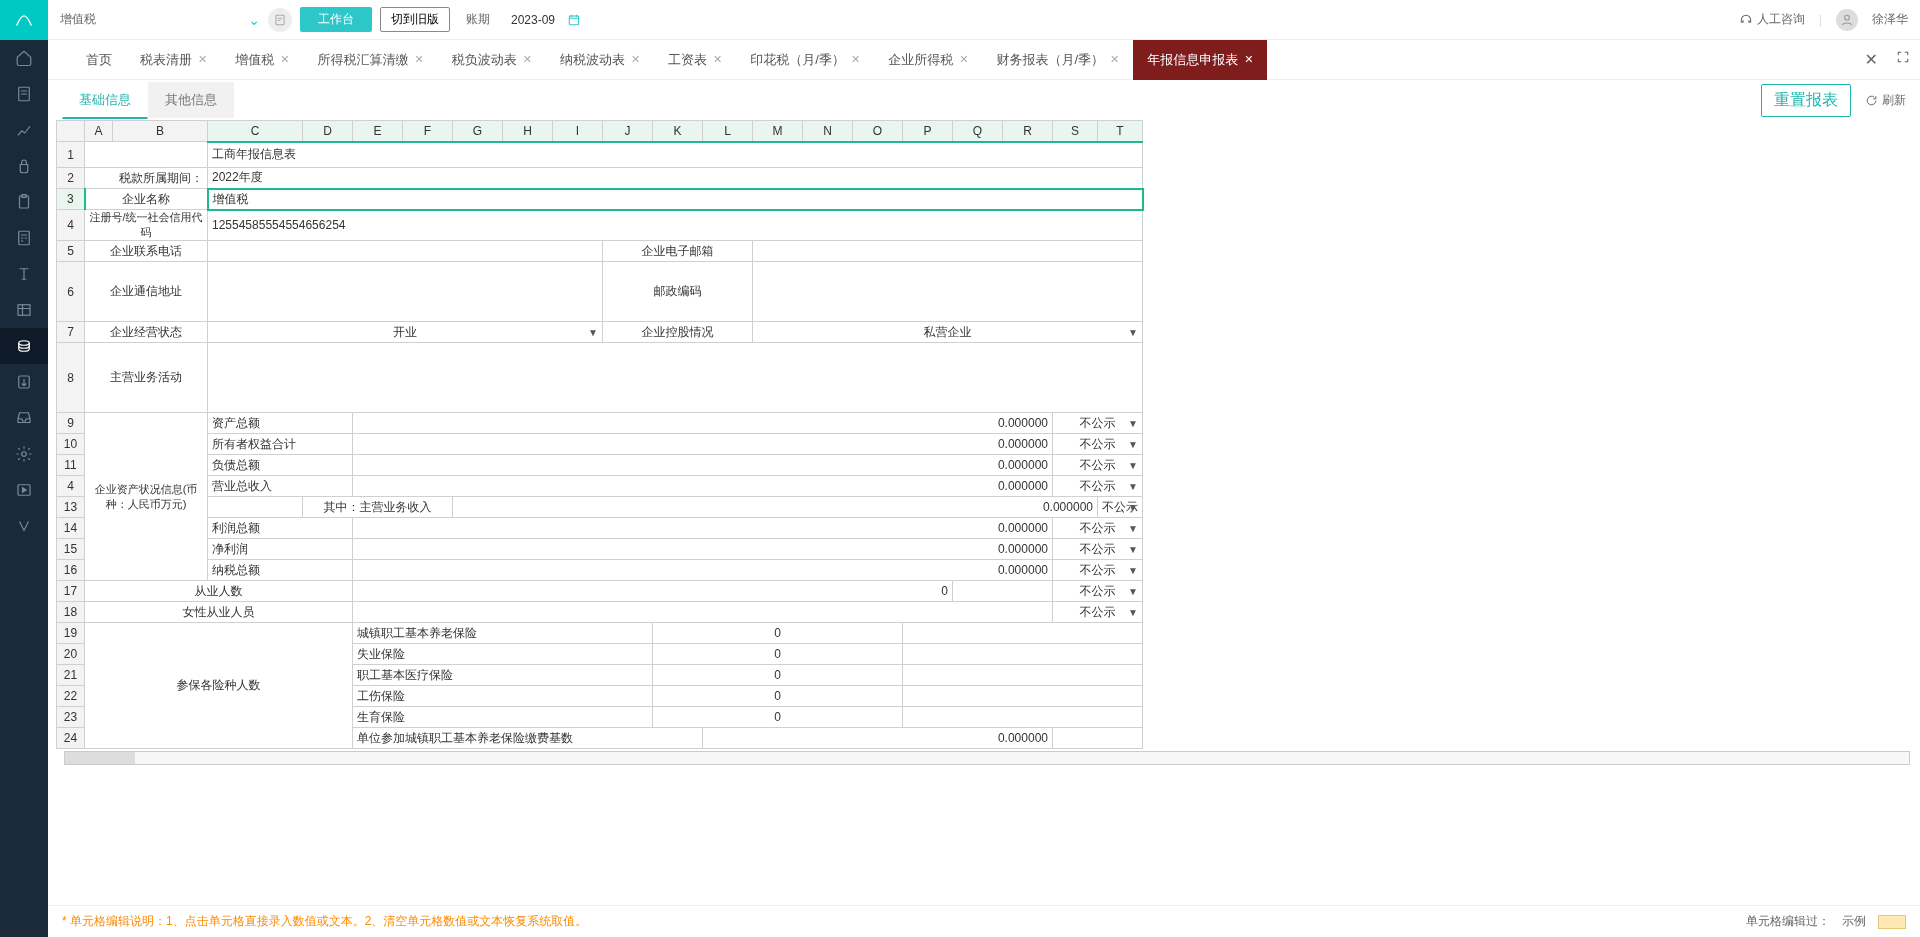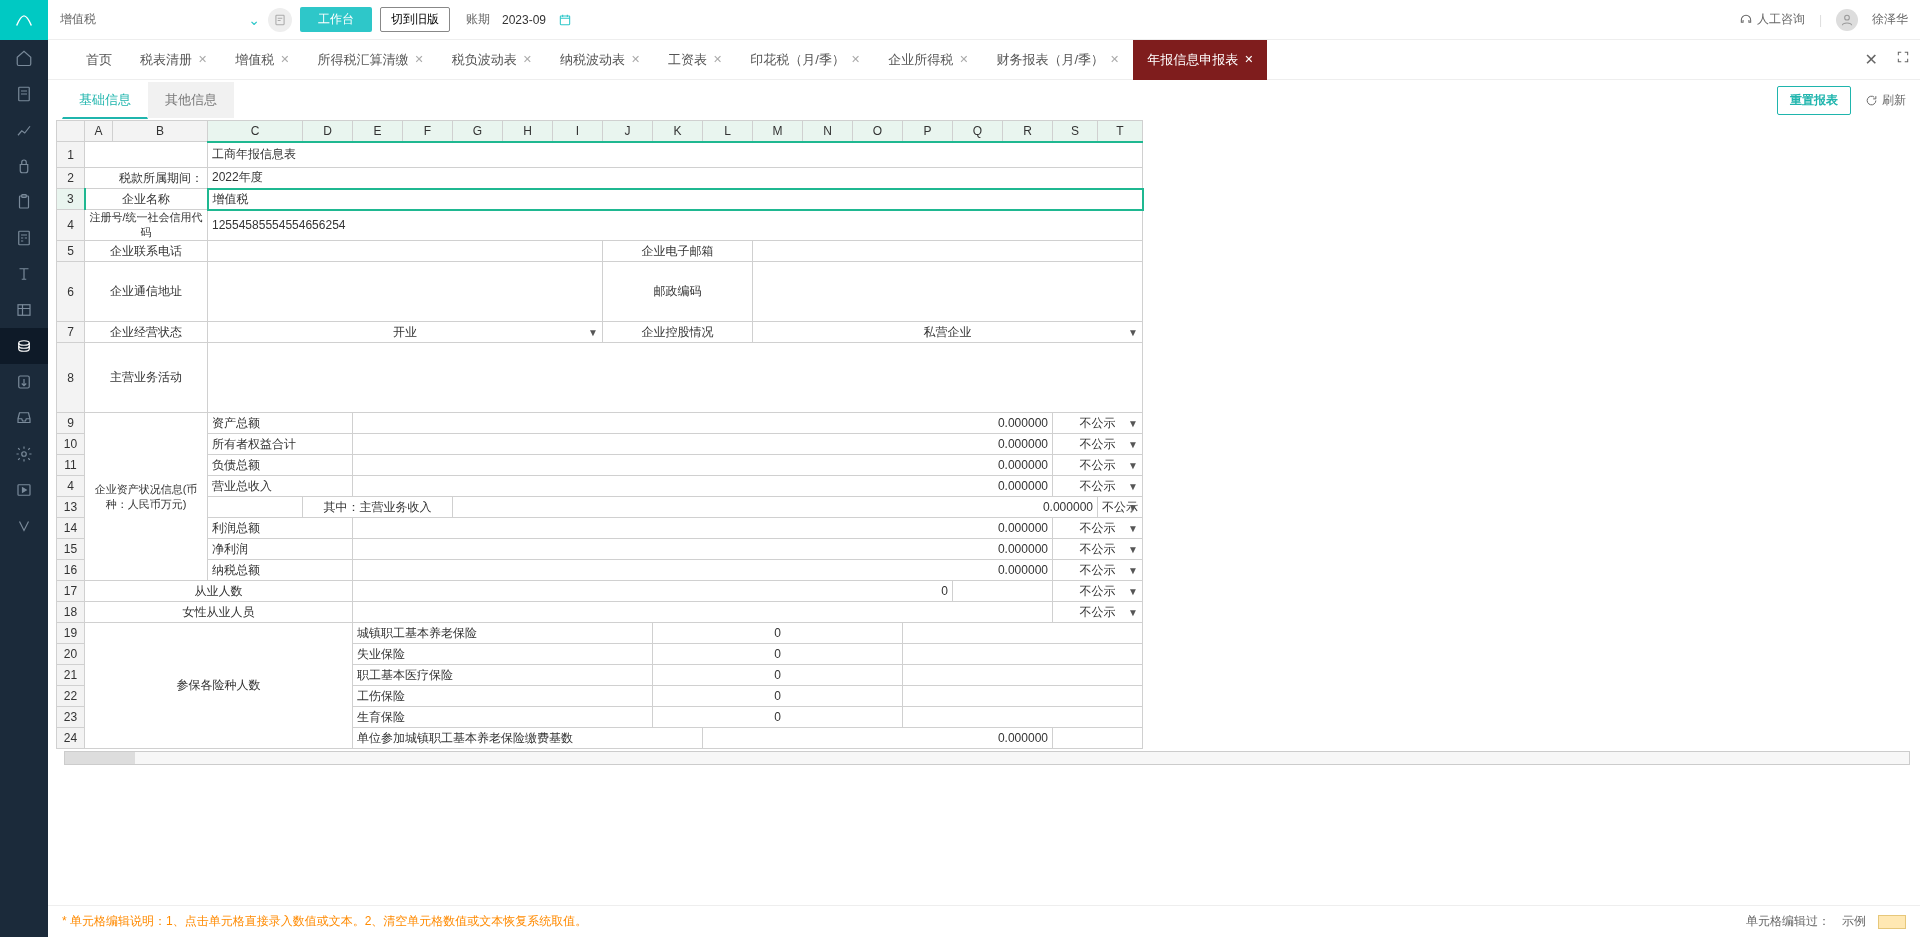--- a/index.html
+++ b/index.html
@@ -9,37 +9,37 @@
 .logo { width: 48px; height: 40px; background: #00c9c3; display: flex; align-items: center; justify-content: center; color: #fff; }
 .sidebar-icon { width: 48px; height: 36px; display: flex; align-items: center; justify-content: center; color: #7a8a9a; cursor: pointer; }
 .sidebar-icon.active { background: #0e1a28; color: #fff; }
 .main { flex: 1; display: flex; flex-direction: column; min-width: 0; }
 .topbar { height: 40px; display: flex; align-items: center; padding: 0 12px; border-bottom: 1px solid #eee; gap: 8px; }
 .company-sel { flex: 0 0 200px; display: flex; align-items: center; color: #666; gap: 6px; }
 .circle-icon { width: 24px; height: 24px; border-radius: 50%; background: #eee; display: flex; align-items: center; justify-content: center; color: #aaa; }
 .btn-workbench { background: #2ec7c9; color: #fff; border: none; padding: 4px 18px; border-radius: 2px; cursor: pointer; font-size: 12px; }
 .btn-old { border: 1px solid #888; background: #fff; padding: 3px 10px; border-radius: 2px; cursor: pointer; font-size: 12px; }
 .period-label { margin-left: 8px; color: #666; }
-.period-val { margin-left: 4px; color: #333; }
+.period-val { margin-left: 13px; color: #333; }
 .cal-icon { color: #2ec7c9; margin-left: 4px; }
 .top-right { margin-left: auto; display: flex; align-items: center; gap: 14px; color: #666; }
 .avatar { width: 22px; height: 22px; border-radius: 50%; background: #ddd; display: inline-flex; align-items: center; justify-content: center; color: #999; }
 .tabsbar { height: 40px; display: flex; align-items: center; border-bottom: 1px solid #eee; padding-left: 24px; position: relative; }
 .tab { padding: 0 14px; height: 40px; display: flex; align-items: center; gap: 6px; color: #555; cursor: pointer; font-size: 13px; }
 .tab .close { color: #aaa; font-size: 11px; }
 .tab.active { background: #7f1d1d; color: #fff; }
 .tab.active .close { color: #fff; }
 .tabsbar-right { position: absolute; right: 6px; display: flex; gap: 10px; color: #666; }
 .tabsbar-right span { cursor: pointer; padding: 4px; }
 .subrow { height: 40px; display: flex; align-items: center; padding: 0 14px; gap: 0; }
 .subtab { padding: 8px 16px; cursor: pointer; border: 1px solid transparent; font-size: 13px; }
 .subtab.active { color: #1fb5ad; border-bottom: 2px solid #1fb5ad; }
 .subtab.inactive { background: #f1f1f1; color: #777; }
 .subrow-right { margin-left: auto; display: flex; gap: 14px; align-items: center; }
-.btn-reset { border: 1px solid #1fb5ad; color: #1fb5ad; background: #fff; padding: 5px 12px; border-radius: 2px; cursor: pointer; font-size: 12px; font-weight: bold; }
+.btn-reset { border: 1px solid #1fb5ad; color: #1fb5ad; background: #fff; padding: 5px 12px; border-radius: 2px; cursor: pointer; font-size: 16px; }
 .btn-refresh { color: #666; display: flex; align-items: center; gap: 4px; cursor: pointer; }
 .sheet-area { flex: 1; display: flex; min-height: 0; position: relative; }
 .sheet-scroll { flex: 1; overflow: auto; padding: 0 0 0 8px; }
 table.sheet { border-collapse: collapse; table-layout: fixed; }
 table.sheet th, table.sheet td { border: 1px solid #d0d0d0; height: 21px; padding: 0 4px; background: #fff; font-weight: normal; font-size: 12px; }
 table.sheet thead th { background: #f3f3f3; text-align: center; position: sticky; top: 0; }
 table.sheet thead th.active-col { border-bottom: 2px solid #1fb891; background:#e9f5ef; }
 .rowhdr { width: 28px; text-align: center; background: #f3f3f3 !important; }
 .rowhdr.active-row { border-right: 2px solid #1fb891; background:#e9f5ef !important; }
 .corner { background: #f3f3f3 !important; }

